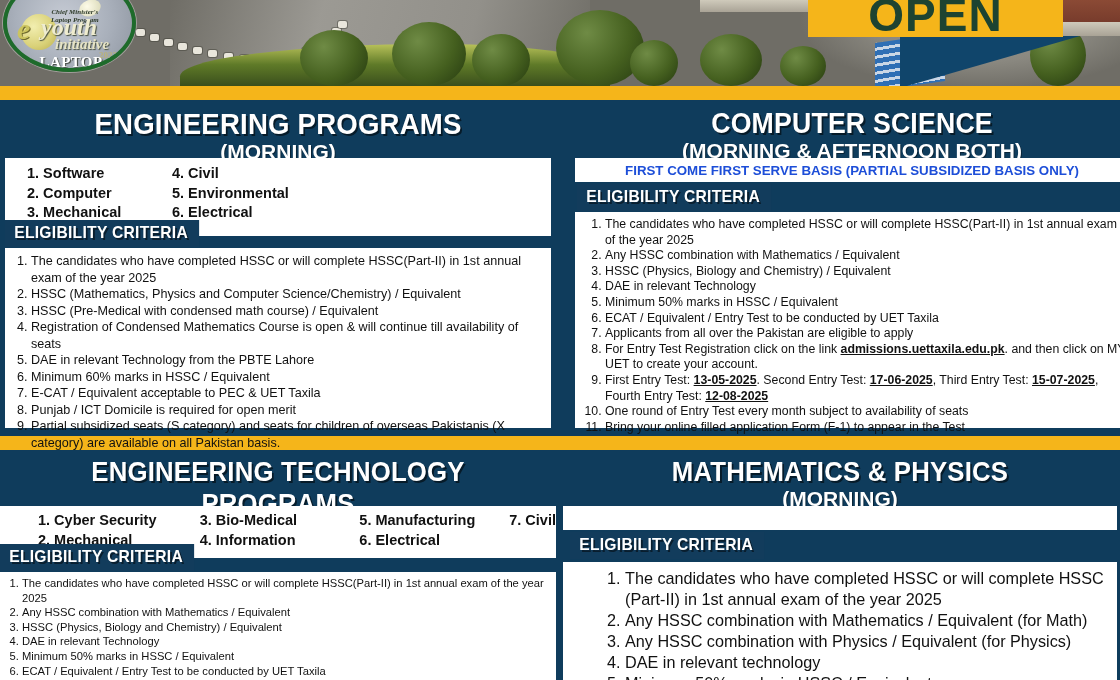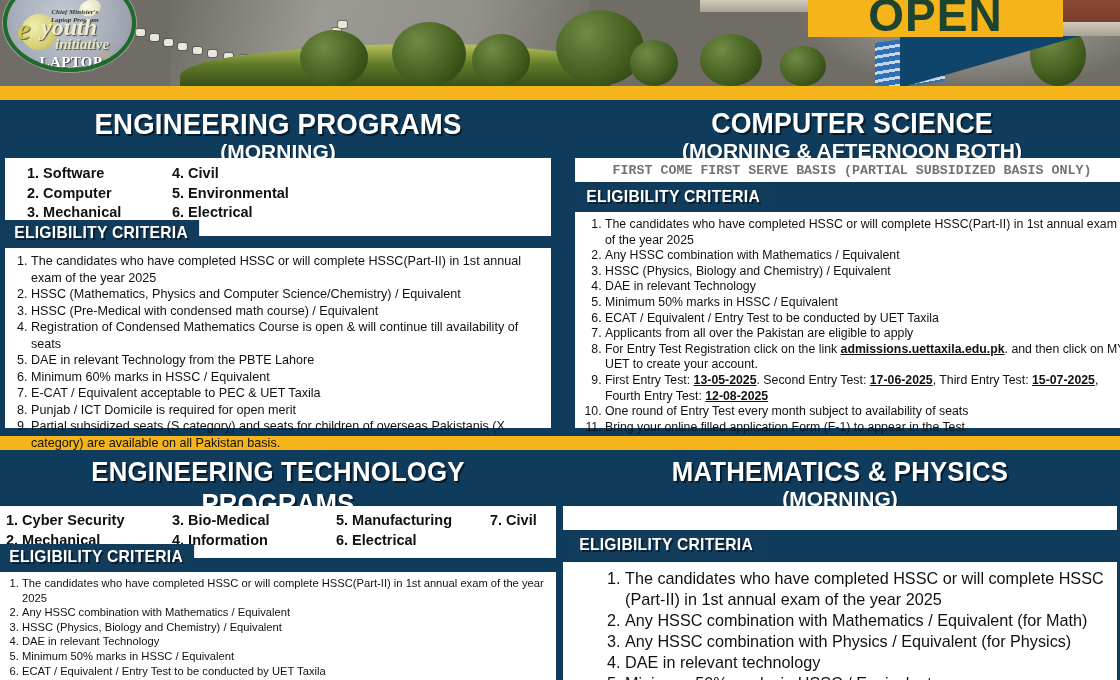--- a/index.html
+++ b/index.html
@@ -201,21 +201,21 @@
         <li>Partial subsidized seats (S category) and seats for children of overseas Pakistanis (X category) are available on all Pakistan basis.</li>
       </ol>
     </div>
   </div>
 
   <div class="panel p-tr">
     <div class="sec-title t-cs">COMPUTER SCIENCE</div>
     <div class="sec-sub">(MORNING &amp; AFTERNOON BOTH)</div>
 
     <div class="white-box" style="left:3px;top:58px;width:554px;height:24px;display:flex;align-items:center;justify-content:center;">
-      <span style="font-weight:bold;font-size:13.3px;color:#737373;font-family:Liberation Mono, monospace;">FIRST COME FIRST SERVE BASIS (PARTIAL SUBSIDIZED BASIS ONLY)</span>
+      <span style="font-weight:bold;font-size:13.3px;color:#1d4ed8;">FIRST COME FIRST SERVE BASIS (PARTIAL SUBSIDIZED BASIS ONLY)</span>
     </div>
 
     <div style="position:absolute;left:5px;top:84px;">
       <span class="elig-badge">ELIGIBILITY CRITERIA</span>
     </div>
 
     <div class="white-box" style="left:3px;top:112px;width:554px;height:216px;">
       <ol class="crit c-cs" style="padding-top:5px;padding-left:30px;">
         <li>The candidates who have completed HSSC or will complete HSSC(Part-II) in 1st annual exam of the year 2025</li>
         <li>Any HSSC combination with Mathematics / Equivalent</li>
@@ -230,21 +230,21 @@
         <li>Bring your online filled application Form (F-1) to appear in the Test</li>
       </ol>
     </div>
   </div>
 
   <div class="panel p-bl">
     <div class="sec-title t-et">ENGINEERING TECHNOLOGY  PROGRAMS</div>
     <div class="sec-sub">(AFTERNOON)</div>
 
     <div class="white-box" style="left:0;top:56px;width:556px;height:52px;">
-      <div class="prog-list" style="padding:5px 0 0 6px;">
+      <div class="prog-list" style="padding:5px 0 0 6px;margin-left:32px;">
         <div class="prog-col" style="width:166px">
           <div>1. Cyber Security</div>
           <div>2. Mechanical</div>
         </div>
         <div class="prog-col" style="width:164px">
           <div>3. Bio-Medical</div>
           <div>4. Information</div>
         </div>
         <div class="prog-col" style="width:154px">
           <div>5. Manufacturing</div>

